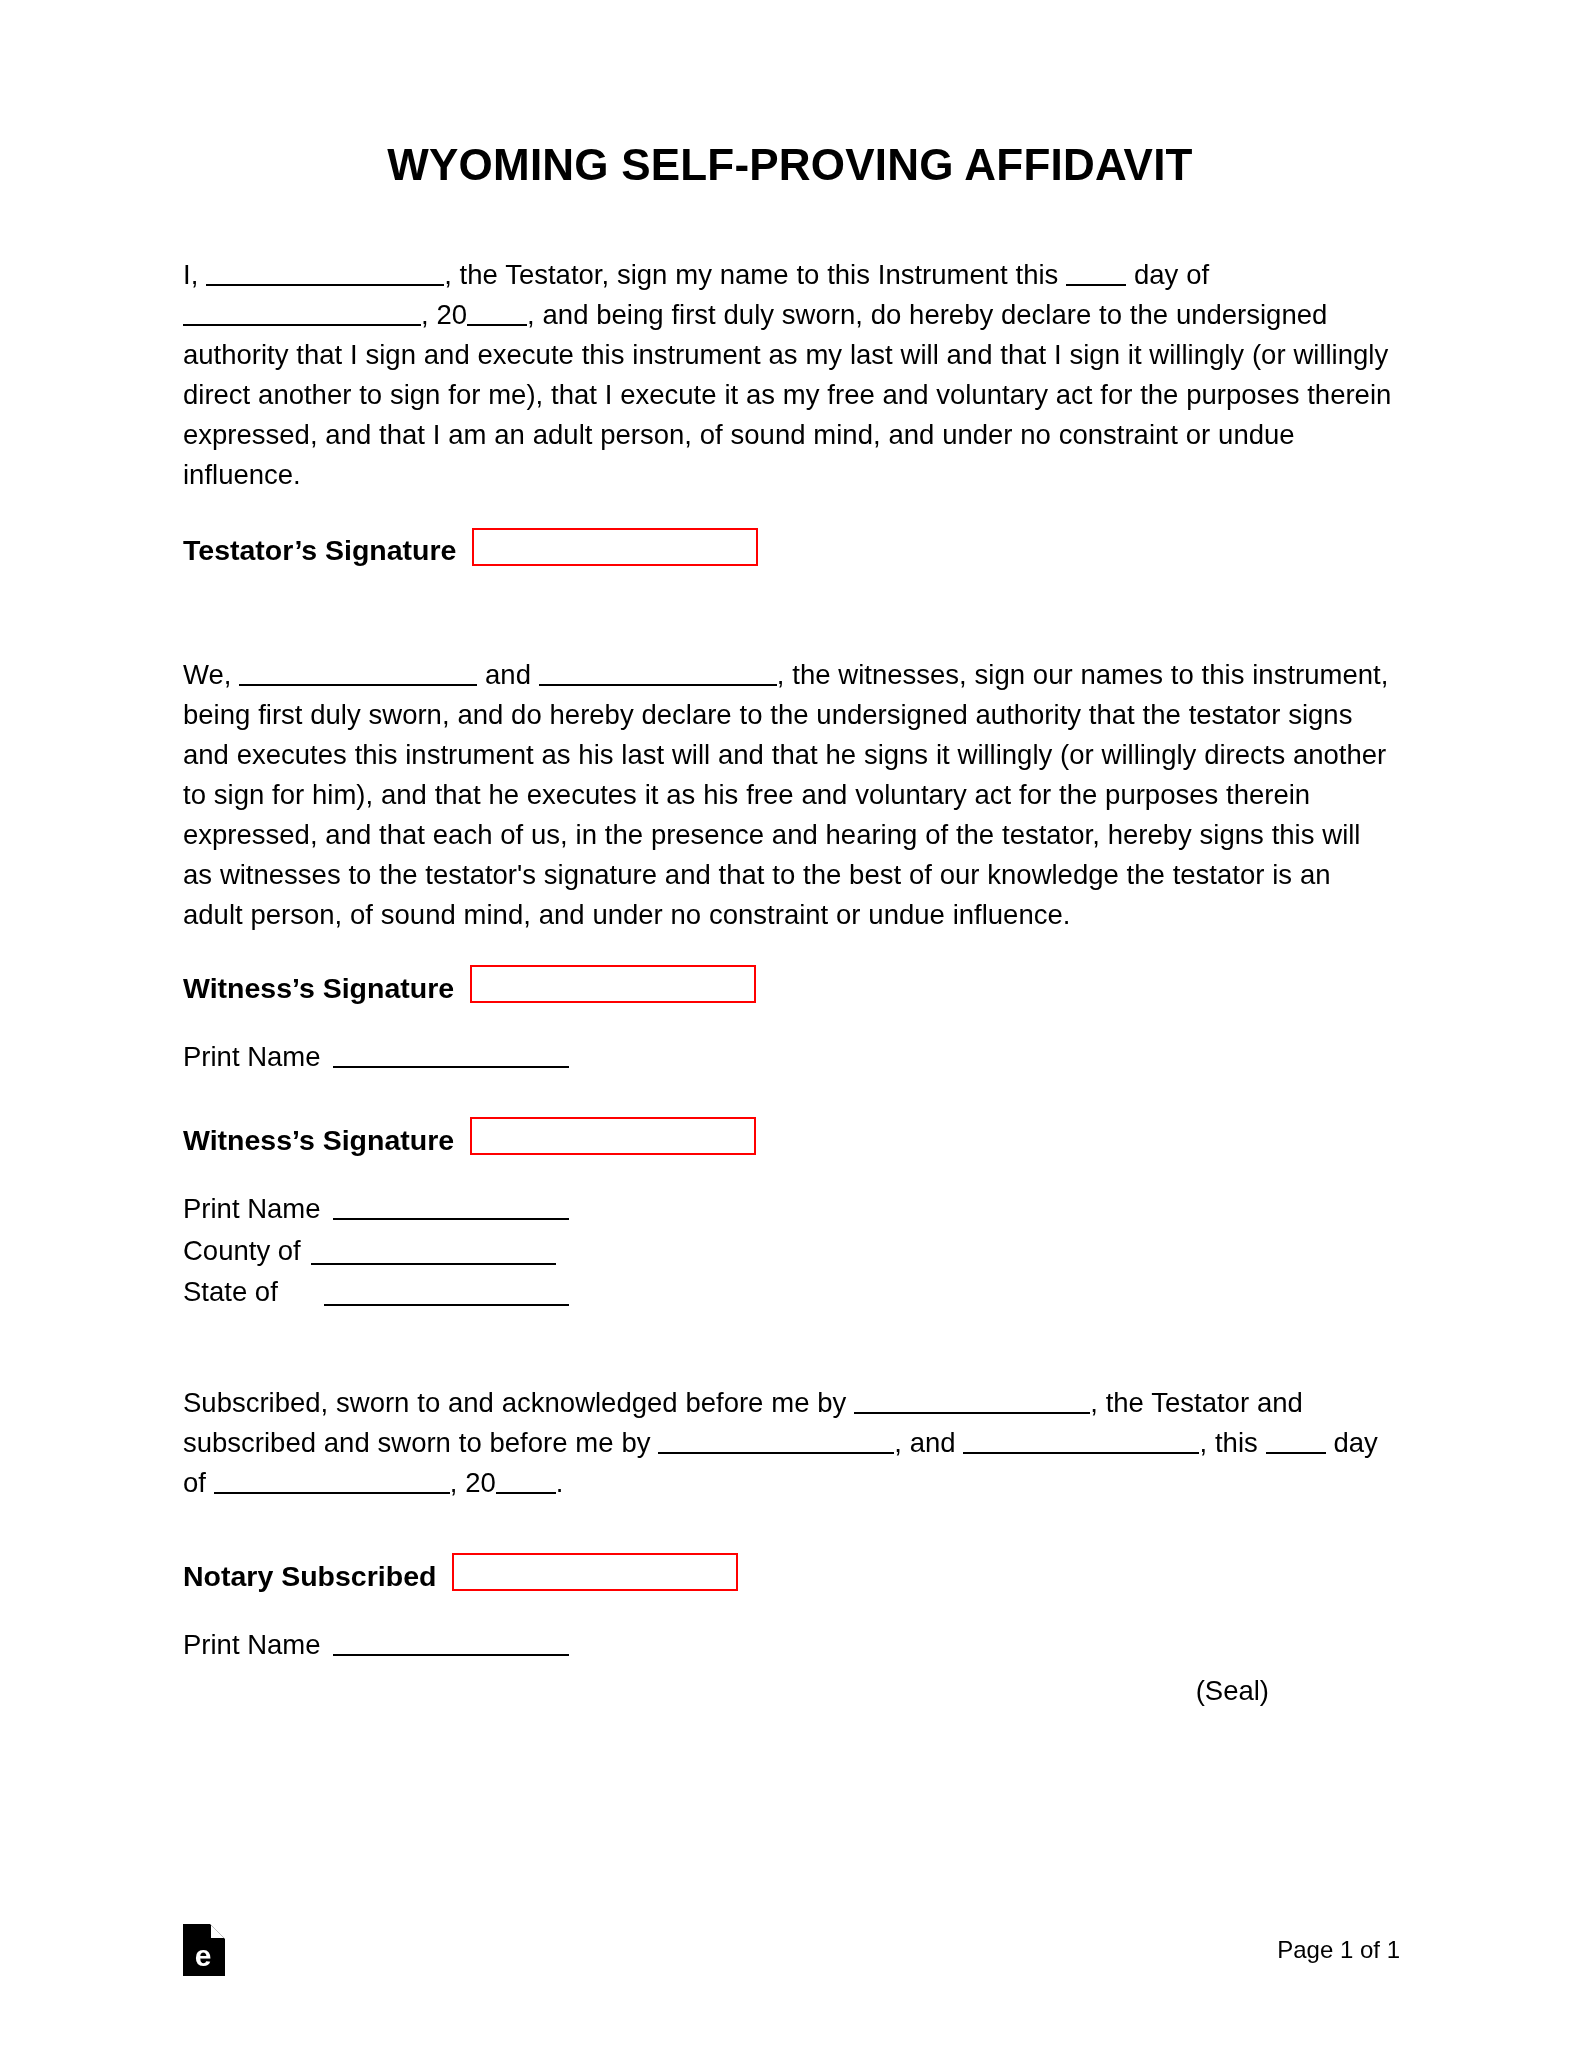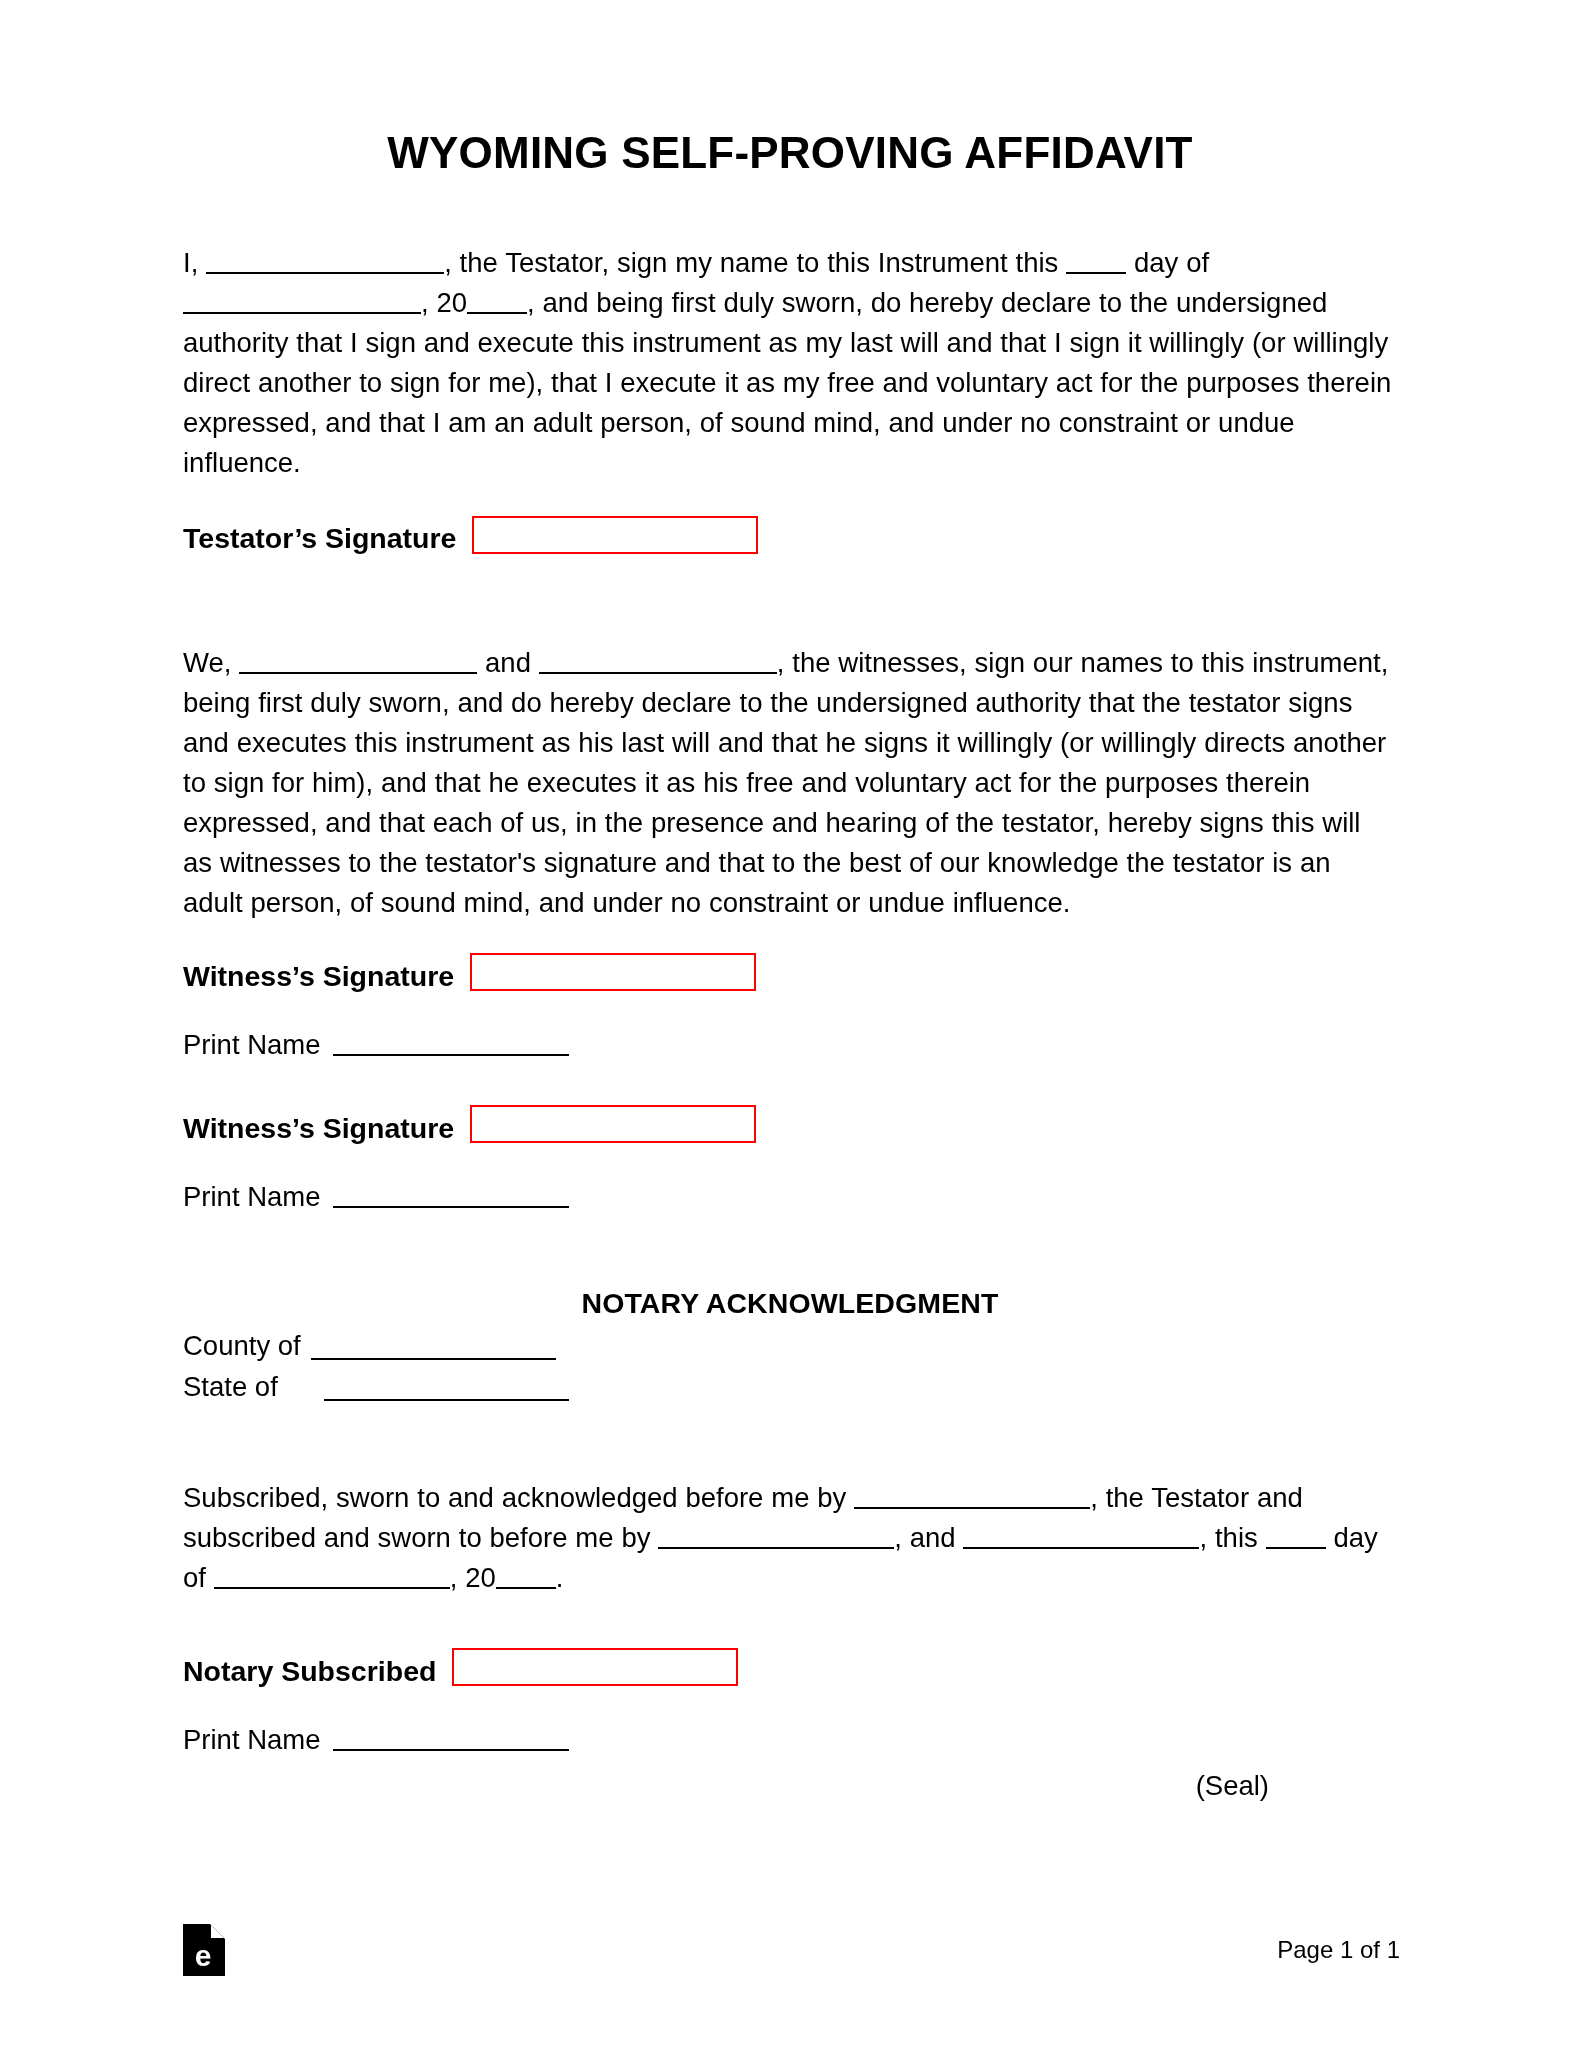--- a/index.html
+++ b/index.html
@@ -15,21 +15,21 @@
     position: relative;
     width: 1583px;
     height: 2048px;
     background: #ffffff;
     overflow: hidden;
     box-sizing: border-box;
   }
   .content {
     position: absolute;
     left: 183px;
-    top: 0;
+    top: 12px;
     width: 1214px;
   }
   #doc-title {
     text-align: center;
     font-size: 44px;
     font-weight: bold;
     letter-spacing: 0.2px;
     margin: 0;
     padding-top: 128px;
     line-height: 1.12;
@@ -193,21 +193,20 @@
         <span class="sig-underline"></span>
         <span class="red-field"></span>
       </span>
     </div>
 
     <div class="pn-row" style="margin-top:36px;">
       <span class="pn-label">Print Name</span>
       <span class="pn-underline"></span>
     </div>
 
-    <h2 id="notary-heading" style="margin-top:74px;">NOTARY ACKNOWLEDGMENT</h2>
 
     <div class="cs-row" style="margin-top:8px;">
       <span>County of</span>
       <span class="cs-underline"></span>
     </div>
 
     <div class="cs-row" style="margin-top:4px;gap:36px;">
       <span>State of</span>
       <span class="cs-underline"></span>
     </div>

